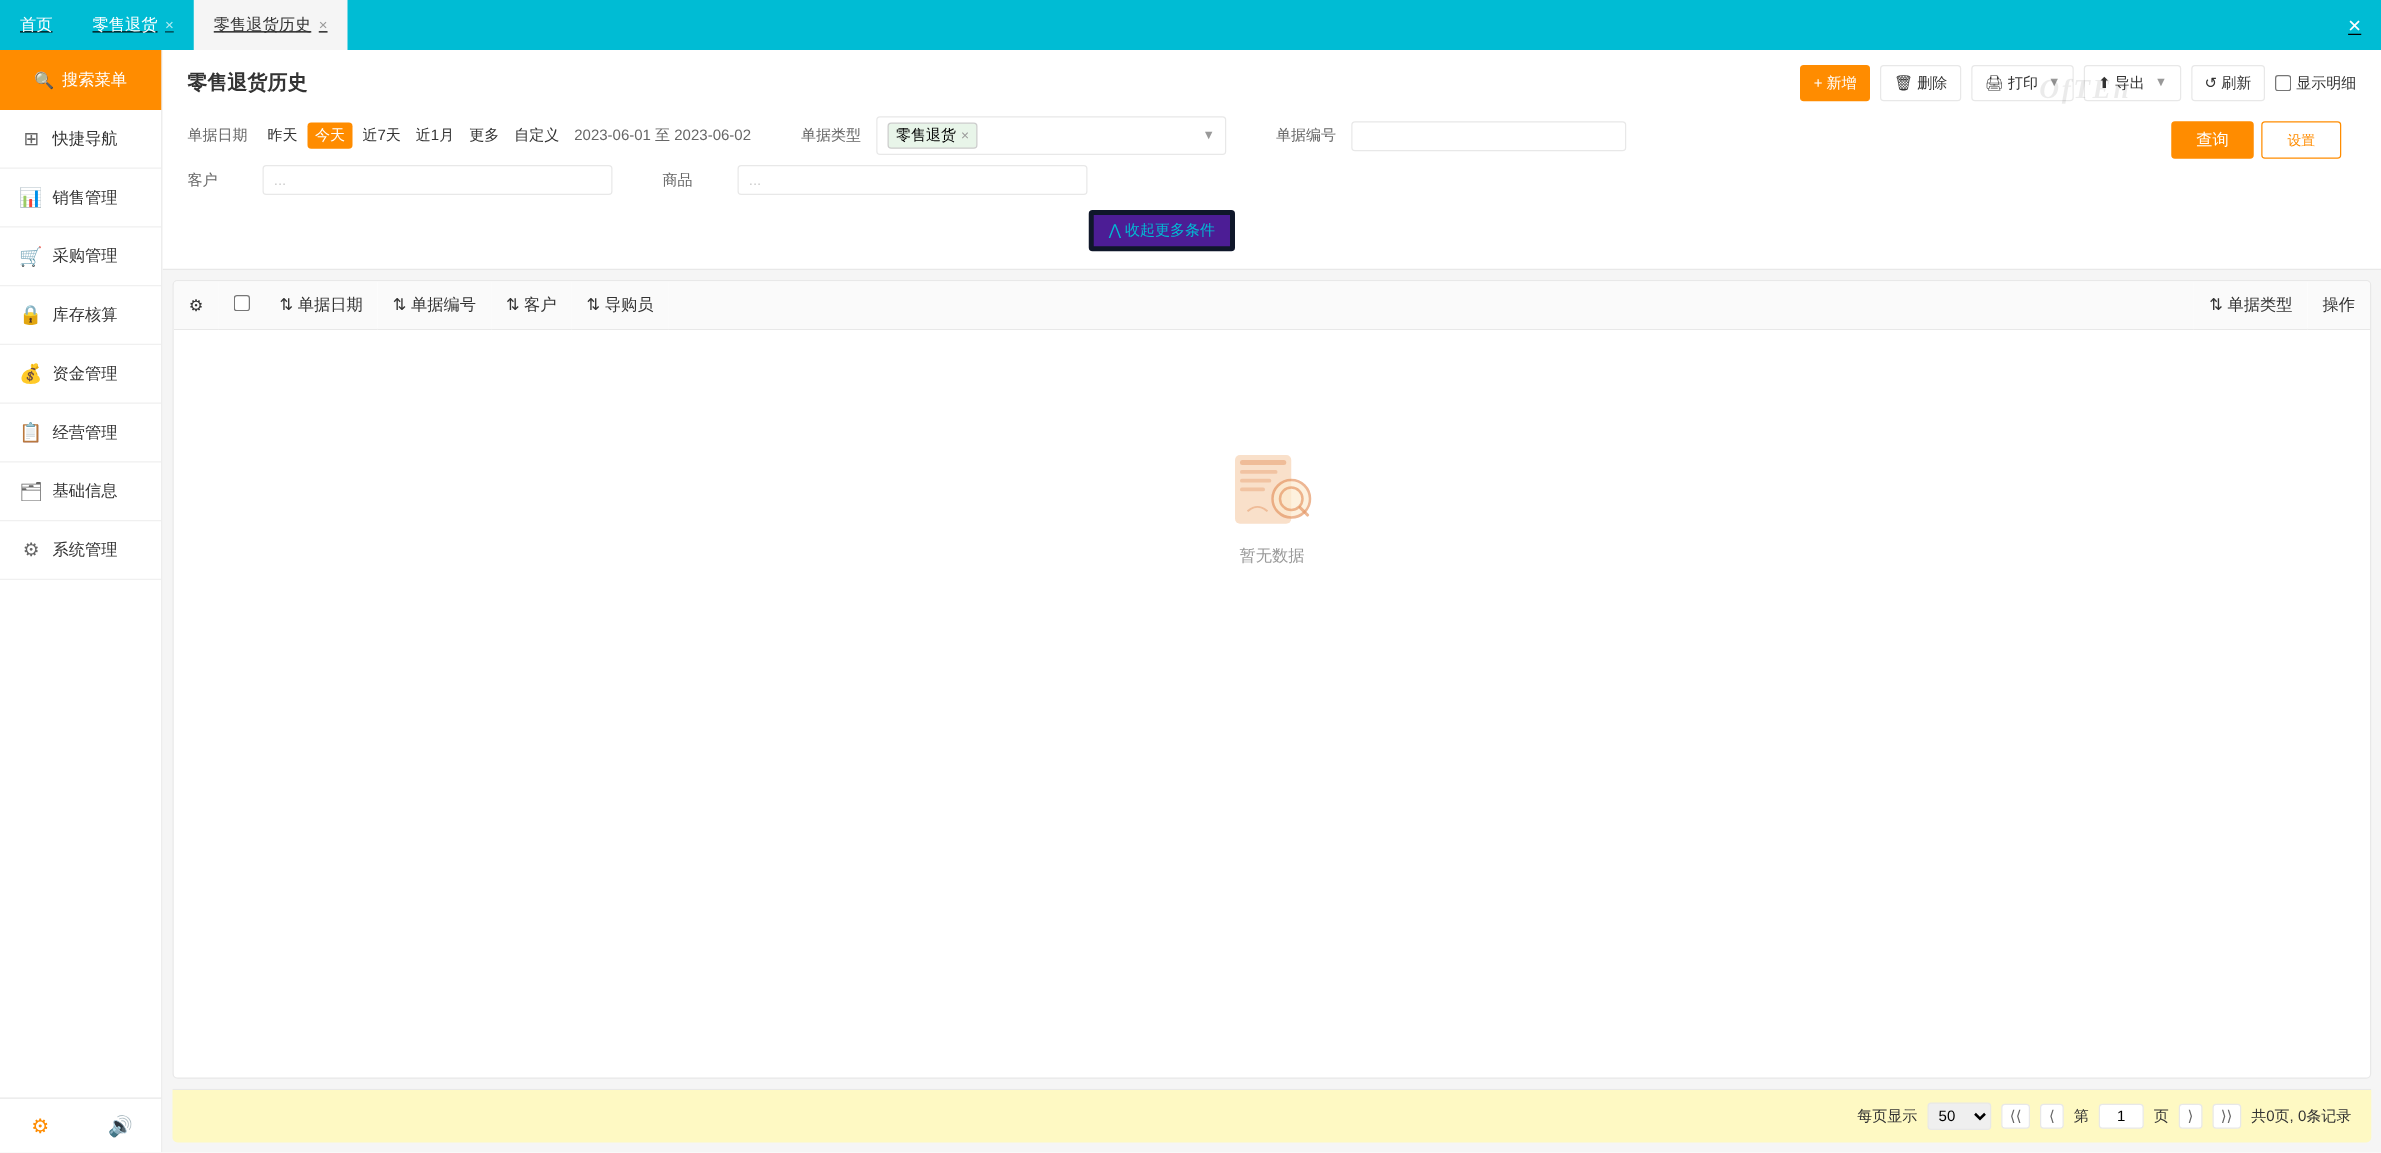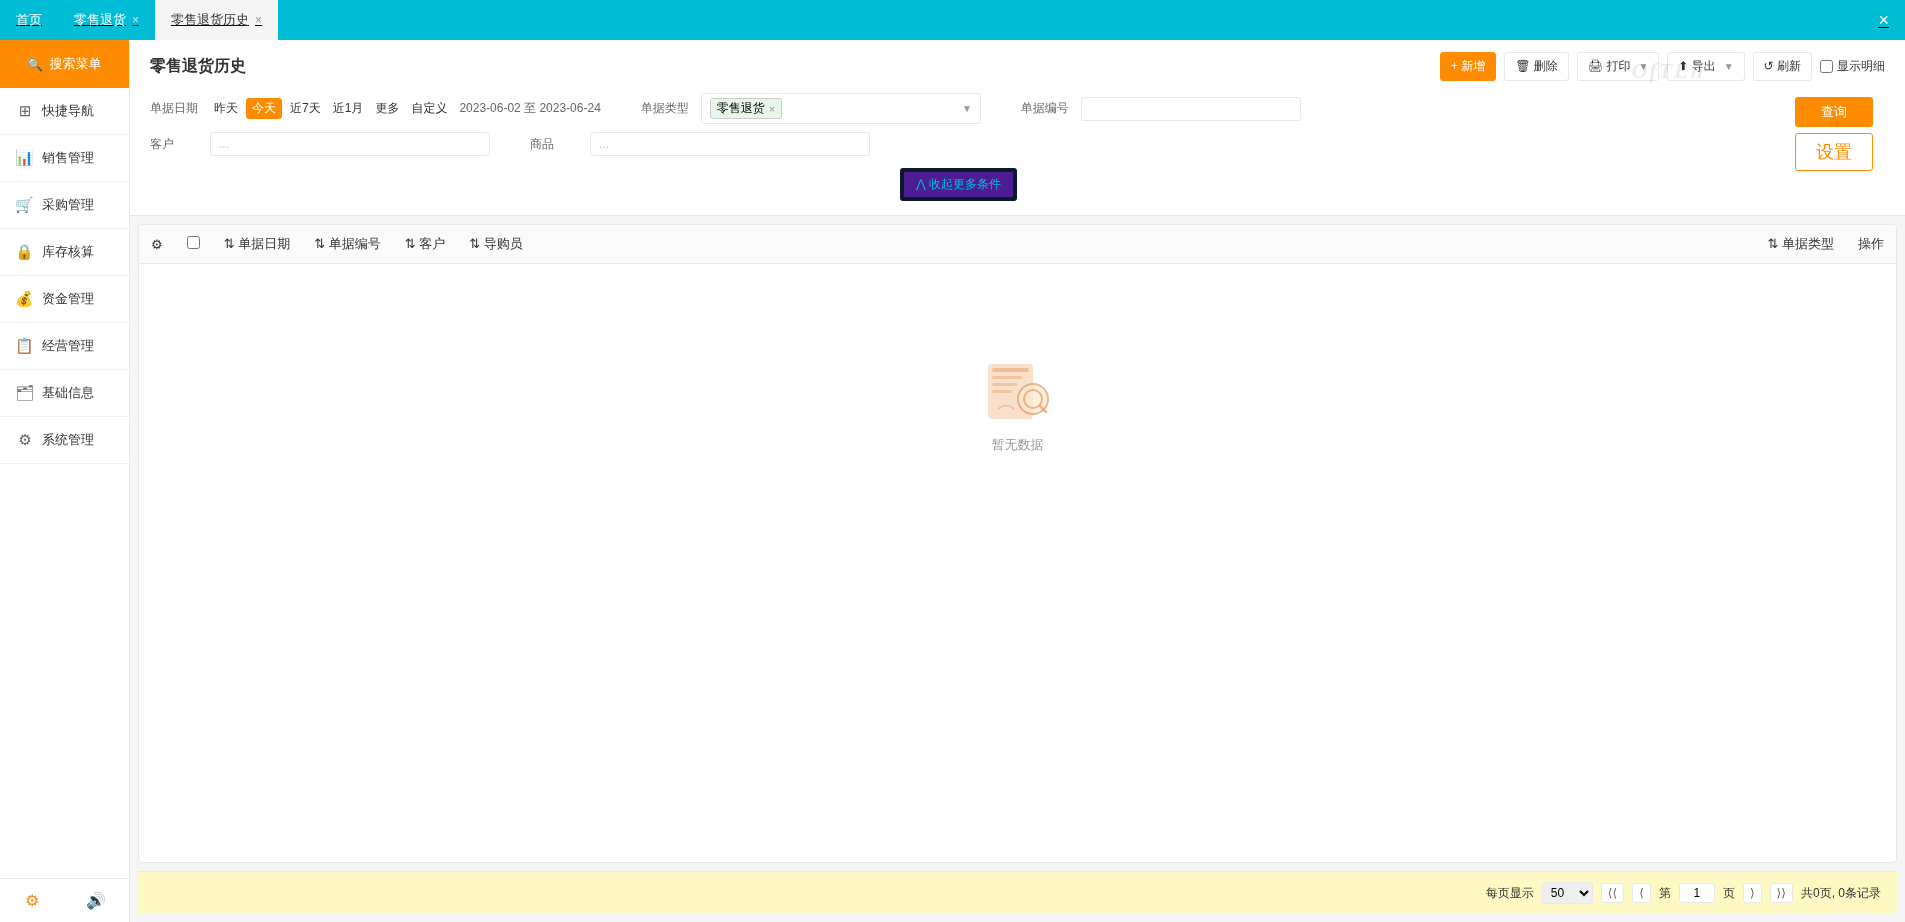--- a/index.html
+++ b/index.html
@@ -273,26 +273,26 @@
       padding: 6px 20px;
       font-size: 13px;
       cursor: pointer;
     }
     .setting-btn {
       background: #fff;
       color: #ff8c00;
       border: 1px solid #ff8c00;
       border-radius: 3px;
       padding: 6px 20px;
-      font-size: 18px;
+      font-size: 11px;
       cursor: pointer;
     }
     .filter-right-btns {
       display: flex;
-      flex-direction: column;
+      flex-direction: row;
       gap: 6px;
       padding: 4px 12px;
     }
 
     
     .table-container {
       flex: 1;
       overflow: auto;
       background: #fff;
       margin: 8px;
@@ -496,21 +496,21 @@
             <div class="filter-row" style="align-items:center; margin-bottom:8px;">
               <span class="filter-label">单据日期</span>
               <div class="filter-date-shortcuts">
                 <span class="date-shortcut">昨天</span>
                 <span class="date-shortcut active">今天</span>
                 <span class="date-shortcut">近7天</span>
                 <span class="date-shortcut">近1月</span>
                 <span class="date-shortcut">更多</span>
                 <span class="date-shortcut">自定义</span>
               </div>
-              <span class="date-range-text">2023-06-02 至 2023-06-24</span>
+              <span class="date-range-text">2023-06-01 至 2023-06-02</span>
 
               <span style="margin-left:40px;" class="filter-label">单据类型</span>
               <div class="filter-type-tag" style="min-width:280px;">
                 <div class="tag-item">
                   <span>零售退货</span>
                   <span class="tag-close">×</span>
                 </div>
                 <span style="flex:1;"></span>
                 <span class="dropdown-arrow">▼</span>
               </div>

